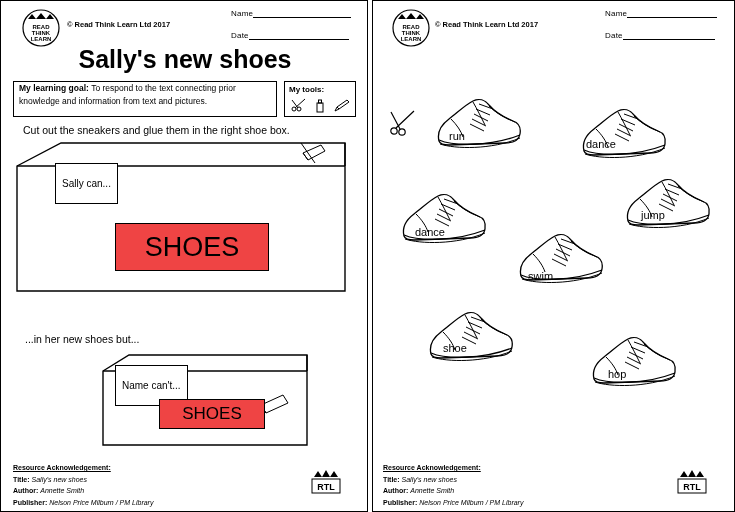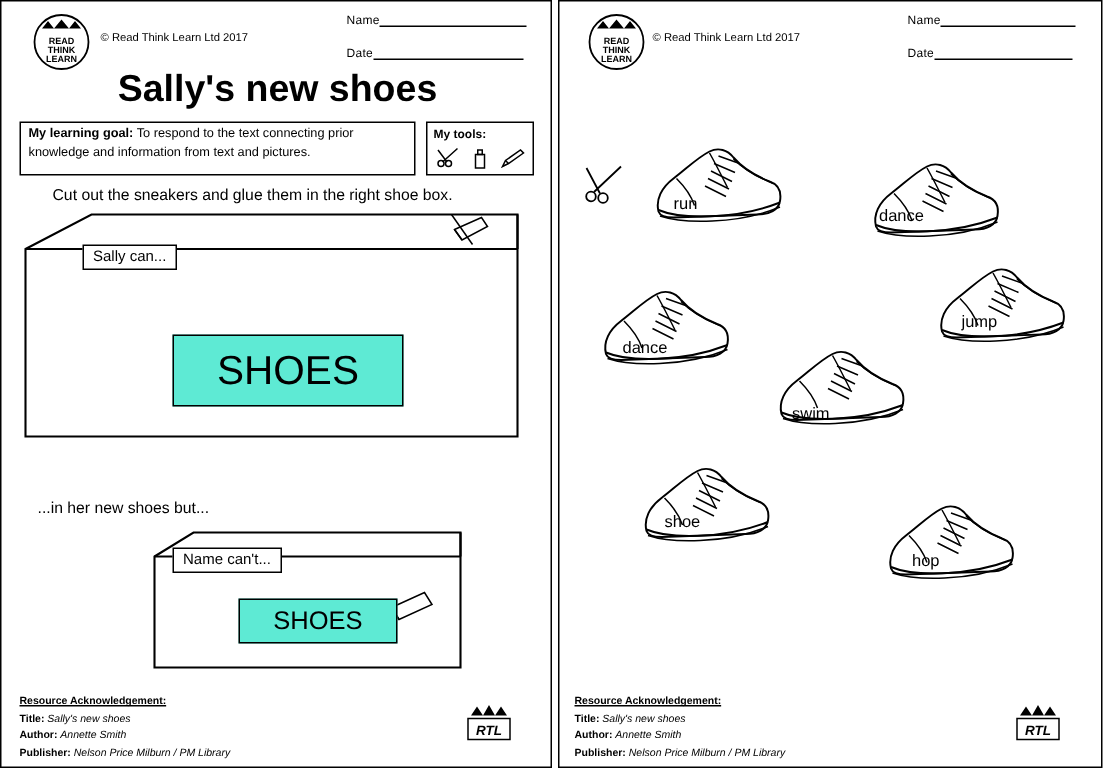--- a/index.html
+++ b/index.html
@@ -4,51 +4,51 @@
 <style>
   html,body{margin:0;padding:0;background:#ffffff;}
   body{width:735px;height:512px;font-family:"Liberation Sans",sans-serif;color:#000;overflow:hidden;}
   .sheet{position:absolute;top:0;background:#fff;border:1px solid #000;box-sizing:border-box;}
   #left-sheet{left:0;width:368px;height:512px;}
   #right-sheet{left:372px;width:363px;height:512px;}
 
   
   .logo{position:absolute;width:44px;height:38px;}
   .logo svg{display:block;}
-  .copyright{position:absolute;font-size:7.5px;font-family:"Liberation Sans",sans-serif;font-weight:normal;}
+  .copyright{position:absolute;font-size:7.5px;font-family:"Liberation Sans",sans-serif;font-weight:bold;}
   .field{position:absolute;font-size:8px;letter-spacing:.2px;}
   .field .lbl{display:inline-block;}
   .field .line{display:inline-block;border-bottom:1px solid #000;height:8px;vertical-align:bottom;}
 
   
   #page-title{position:absolute;left:0;width:368px;top:44px;text-align:center;font-size:25px;font-weight:bold;font-family:"Liberation Sans",sans-serif;}
 
   
   #goal-box{position:absolute;left:12px;top:80px;width:264px;height:36px;border:1px solid #000;box-sizing:border-box;padding:0 5px;font-size:8.5px;line-height:1.5;}
   #goal-box b{font-weight:bold;}
   #tools-box{position:absolute;left:283px;top:80px;width:72px;height:36px;border:1px solid #000;box-sizing:border-box;padding:3px 4px;font-size:8px;}
   #tools-box .tools-icons{margin-top:4px;height:16px;position:relative;}
 
   
-  #instruction{position:absolute;left:22px;top:123px;font-size:10.5px;margin-left:12px;}
+  #instruction{position:absolute;left:22px;top:123px;font-size:10.5px;}
 
   
   .shoebox{position:absolute;}
-  .box-label{position:absolute;border:1px solid #000;background:#fff;font-size:10px;padding:2px 6px;}
-  .shoes-word{position:absolute;border:1px solid #000;background:#5eead4;text-align:center;}
+  .box-label{position:absolute;border:1px solid #000;background:#fff;font-size:10px;padding:14px 6px;}
+  .shoes-word{position:absolute;border:1px solid #000;background:#ef4444;text-align:center;}
   .shoes-word span{font-family:"Liberation Sans",sans-serif;}
 
   #mid-text{position:absolute;left:24px;top:332px;font-size:10.5px;}
 
   
   .ack{position:absolute;font-size:7px;line-height:1.65;}
   .ack .hdr{font-weight:bold;text-decoration:underline;font-size:7px;}
   .ack .row b{font-weight:bold;}
   .ack .row i{font-style:italic;}
-  .rtl-badge{position:absolute;width:34px;height:30px;font-style:italic;}
+  .rtl-badge{position:absolute;width:34px;height:30px;}
 
   
   .shoe{position:absolute;width:92px;height:58px;}
   .scissors{position:absolute;left:388px;top:108px;width:30px;height:30px;}
 </style>
 </head>
 <body>
 
 <div class="sheet" id="left-sheet">
 

